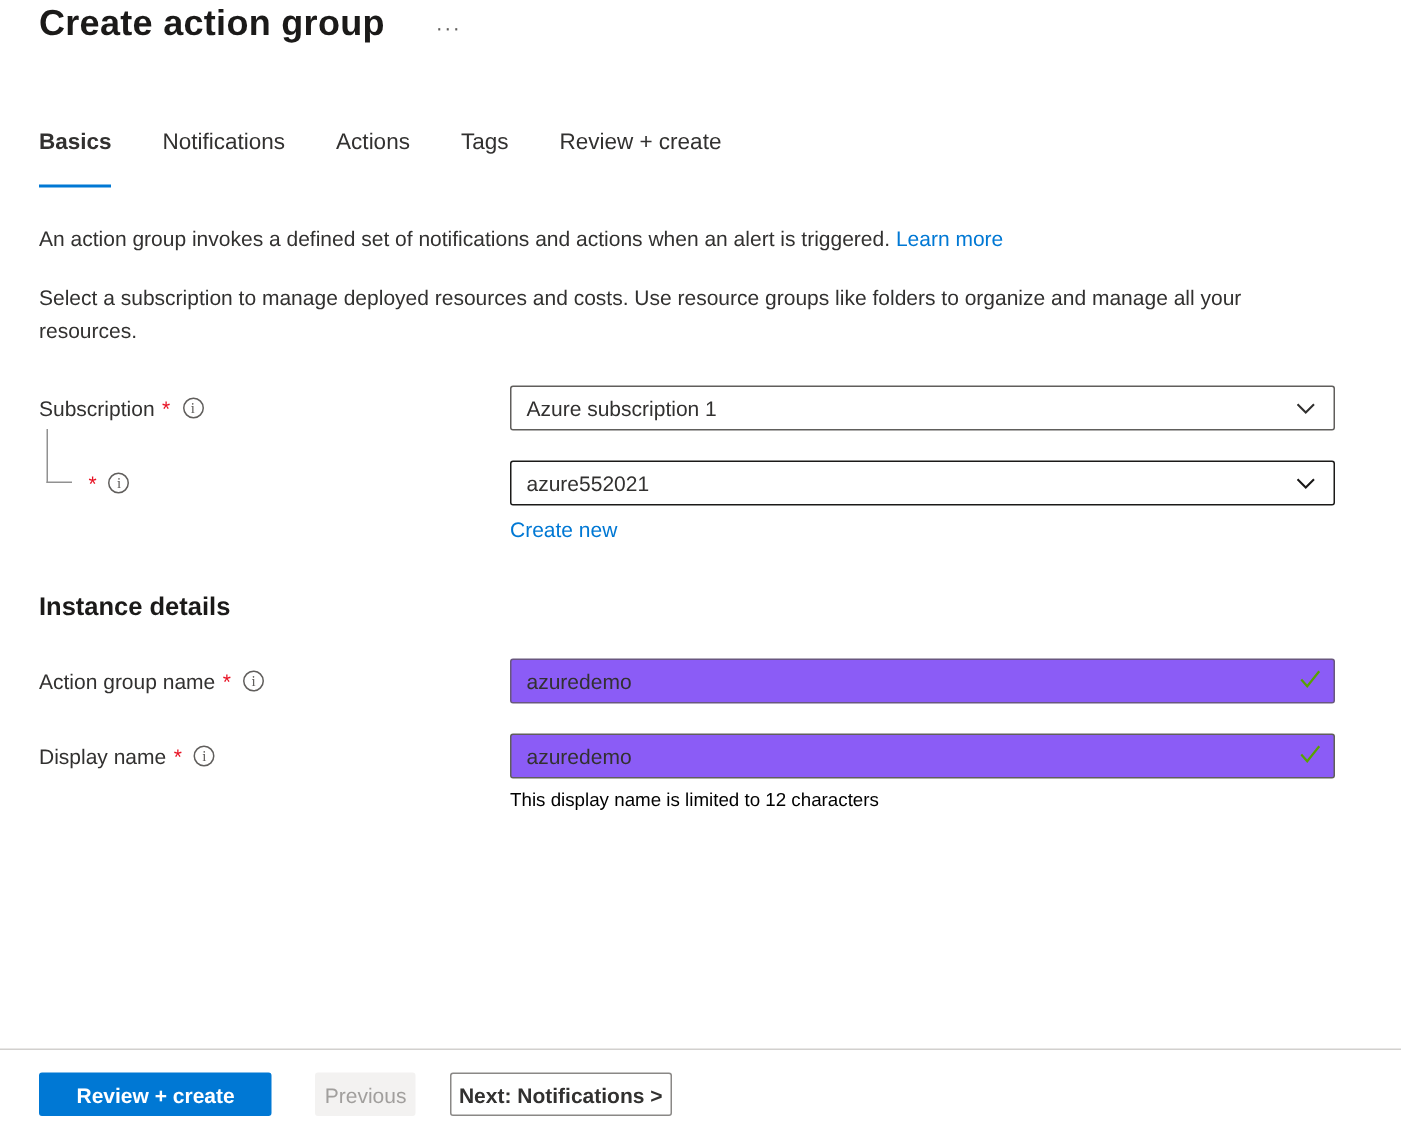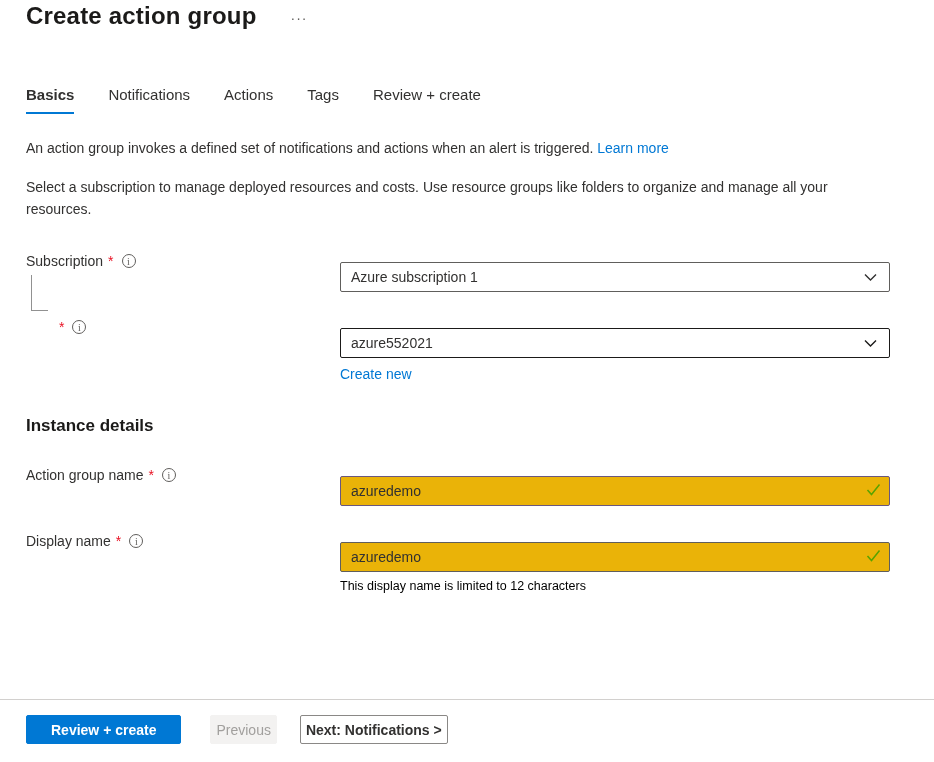--- a/index.html
+++ b/index.html
@@ -19,21 +19,21 @@
   .header { display: flex; align-items: flex-start; padding-top: 2px; }
   .page-title { font-size: 24px; font-weight: bold; color: #1b1a19; letter-spacing: 0.2px; }
   .ellipsis-btn {
     margin-left: 30px; margin-top: 6px;
     color: #605e5c; font-size: 14px; letter-spacing: 1px;
     cursor: pointer; border: none; background: transparent; padding: 2px 4px;
   }
 
   
   .tabs { display: flex; gap: 34px; margin-top: 56px; align-items: flex-end; }
-  .tab { padding-bottom: 9px; font-size: 15px; color: #323130; cursor: pointer; border-bottom: 2px solid transparent; }
+  .tab { padding-bottom: 20px; font-size: 15px; color: #323130; cursor: pointer; border-bottom: 2px solid transparent; }
   .tab.active { font-weight: bold; border-bottom: 2px solid #0078d4; }
 
   
   .intro { margin-top: 24px; color: #323130; line-height: 20px; }
   a.link { color: #0078d4; text-decoration: none; cursor: pointer; }
 
   
   .section-heading { font-size: 17px; font-weight: bold; color: #1b1a19; margin-top: 28px; }
   .section-desc { margin-top: 18px; line-height: 22px; max-width: 866px; color: #323130; }
 
@@ -44,35 +44,35 @@
   .label-col { width: 314px; flex: none; line-height: 30px; display: flex; align-items: center; }
   .label-col.indented { padding-left: 28px; }
   .req { color: #e81123; margin-left: 5px; }
   .info-icon {
     display: inline-block; width: 14px; height: 14px; flex: none;
     border: 1px solid #605e5c; border-radius: 50%;
     font-size: 10px; line-height: 13px; text-align: center;
     color: #605e5c; margin-left: 8px; cursor: default; font-family: "Liberation Serif", serif;
   }
   .info-icon::before { content: "i"; }
-  .input-col { width: 550px; flex: none; margin-top: 16px; }
+  .input-col { width: 550px; flex: none; }
 
   .dropdown {
     height: 30px; border: 1px solid #605e5c; border-radius: 2px;
     display: flex; align-items: center; justify-content: space-between;
     padding: 0 12px 0 10px; background: #fff; cursor: pointer;
   }
   .dropdown.dark { border-color: #1b1a19; }
   .chevron { display: inline-flex; align-items: center; }
 
   .text-input-wrap { position: relative; }
   .text-input {
     width: 100%; height: 30px; border: 1px solid #605e5c; border-radius: 2px;
     padding: 0 30px 0 10px; font-size: 14px; color: #323130;
-    font-family: "Liberation Sans", sans-serif; outline: none; background: #eab308;
+    font-family: "Liberation Sans", sans-serif; outline: none; background: #8b5cf6;
   }
   .text-input.validated { border-color: #69577f; }
   .check-icon { position: absolute; right: 9px; top: 7px; }
 
   .create-new { margin-top: 8px; }
   .helper-text { margin-top: 7px; color: #000000; font-size: 12.5px; }
 
   .tree-connector {
     position: absolute; left: 5px; top: 29px;
     width: 17px; height: 36px;

